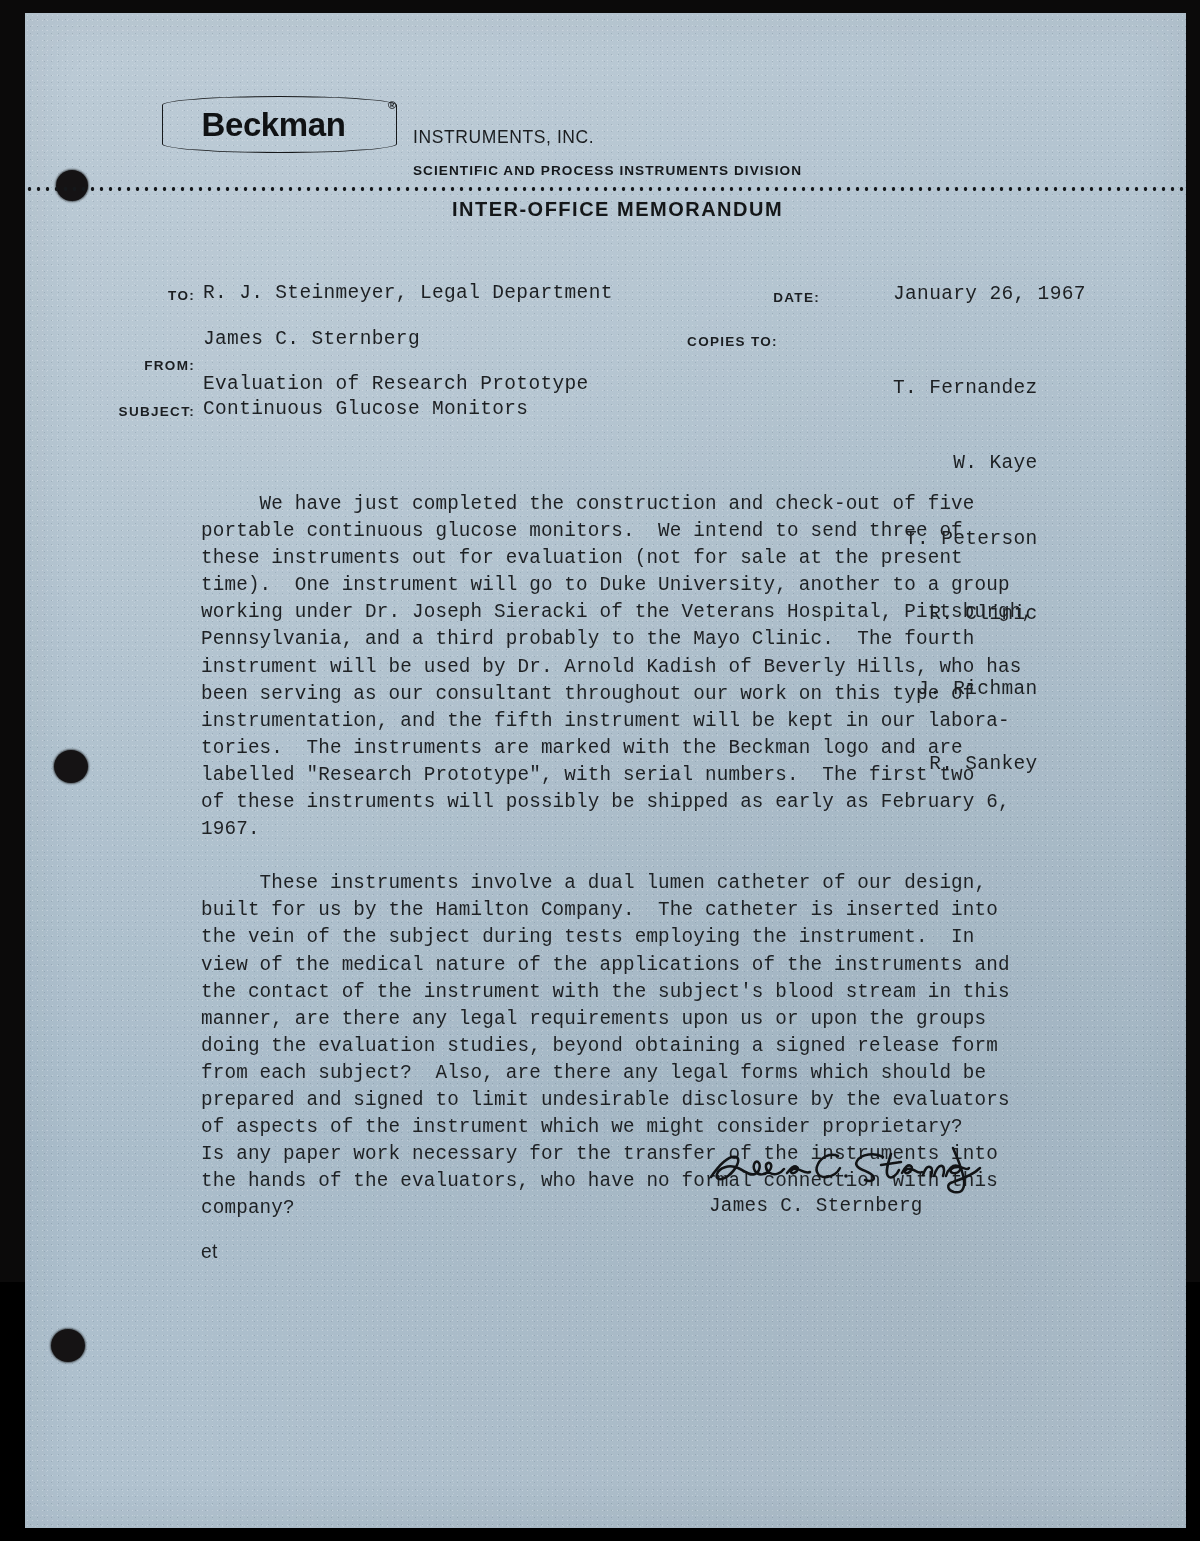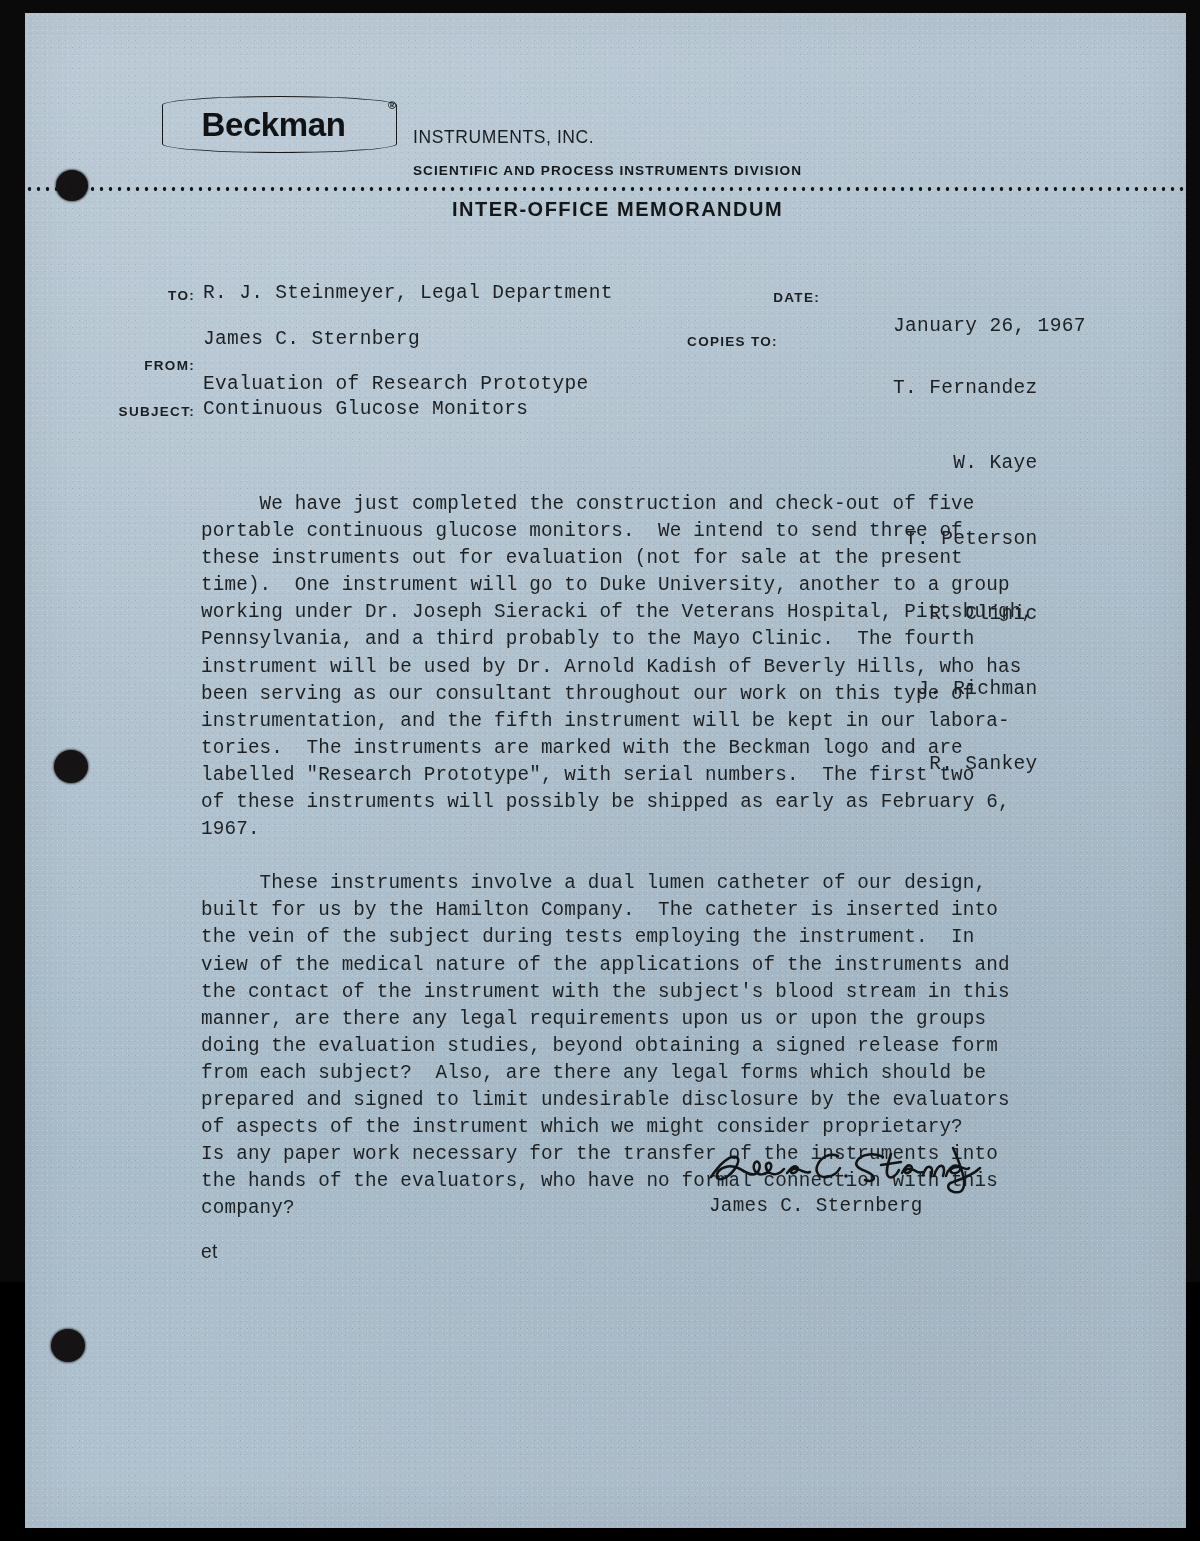--- a/index.html
+++ b/index.html
@@ -173,21 +173,21 @@
   }
 
   #label-to       { left: 40px;  top: 20px;  width: 130px; }
   #value-to       { left: 178px; top: 13px; }
   #label-from     { left: 40px;  top: 66px;  width: 130px; margin-top: 24px; }
   #value-from     { left: 178px; top: 59px; }
   #label-subject  { left: 40px;  top: 112px; width: 130px; margin-top: 24px; }
   #value-subject  { left: 178px; top: 104px; }
 
   #label-date     { left: 680px; top: 22px;  width: 115px; }
-  #value-date     { left: 868px; top: 14px; margin-top: 32px; }
+  #value-date     { left: 868px; top: 14px; }
   #label-copies   { left: 620px; top: 66px;  width: 175px; text-align: center; }
   #copies-list    { left: 868px; top: 58px; text-align: right; }
   .copy-entry {
     font-family: "Liberation Mono", "DejaVu Sans Mono", monospace;
     font-size: 19.5px;
     letter-spacing: 0.35px;
     line-height: 25.3px;
     color: #1d2023;
     white-space: pre;
   }

